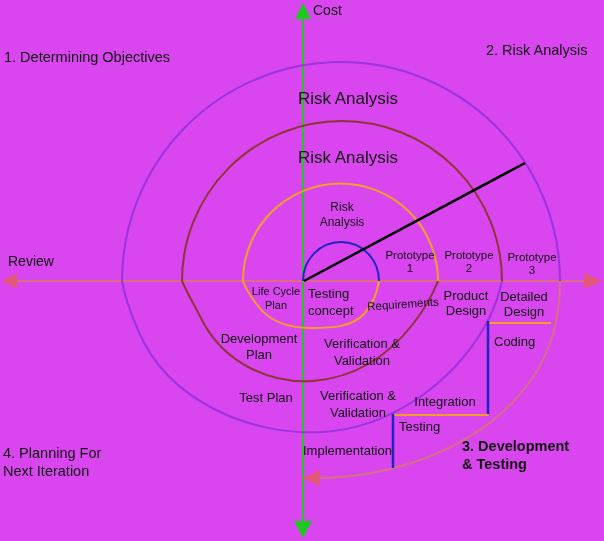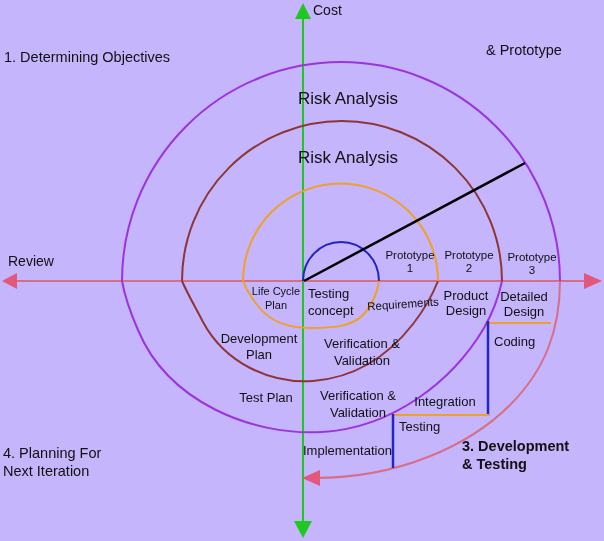--- a/index.html
+++ b/index.html
@@ -1,19 +1,19 @@
 <!DOCTYPE html>
 <html><head>
 <meta charset="utf-8">
 <style>
   html,body{margin:0;padding:0;background:#fff;}
   #stage{
     position:relative;
     width:604px;height:541px;
-    background:#c4b5fd;
+    background:#d946ef;
     font-family:"Liberation Sans",sans-serif;
     overflow:hidden;
   }
   #stage svg{position:absolute;left:0;top:0;}
   .label{
     position:absolute;
     color:#111;
     white-space:nowrap;
     line-height:1.15;
   }
@@ -58,33 +58,37 @@
     <path d="M393,414 V468" fill="none" stroke="#2225c4" stroke-width="2.5"></path>
   </svg>
 
   <div class="label fz-axis" style="left:313px;top:2px;">Cost</div>
   <div class="label fz-axis" style="left:8px;top:253px;">Review</div>
 
   <div class="label fz-head" style="left:4px;top:48px;">
     <span>1. Determining Objectives</span>
   </div>
   <div class="label fz-head" style="left:486px;top:41px;">
-    <span>&amp; Prototype</span>
+    <span>2. Risk Analysis</span>
   </div>
   <div class="label fz-head" style="left:462px;top:437px;font-weight:bold;">
     <span>3. Development</span>
     <span>&amp; Testing</span>
   </div>
   <div class="label fz-head" style="left:3px;top:444px;">
     <span>4. Planning For</span>
     <span>Next Iteration</span>
   </div>
 
   <div class="label centered fz-ring" style="left:348px;top:89px;">Risk Analysis</div>
   <div class="label centered fz-ring" style="left:348px;top:148px;">Risk Analysis</div>
+  <div class="label centered" style="left:342px;top:200px;font-size:12px;line-height:15px;">
+    <span>Risk</span>
+    <span>Analysis</span>
+  </div>
 
   <div class="label centered fz-sm" style="left:410px;top:249px;line-height:13px;">
     <span>Prototype</span>
     <span>1</span>
   </div>
   <div class="label centered fz-sm" style="left:469px;top:249px;line-height:13px;">
     <span>Prototype</span>
     <span>2</span>
   </div>
   <div class="label centered fz-sm" style="left:532px;top:251px;line-height:13px;">

